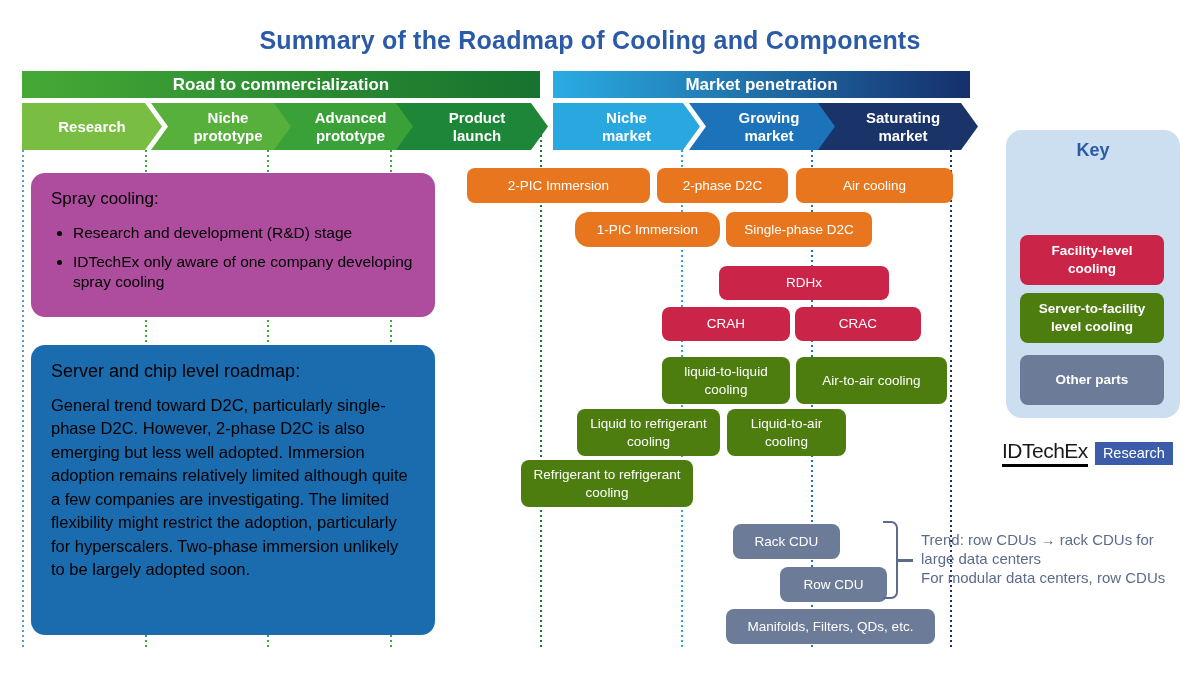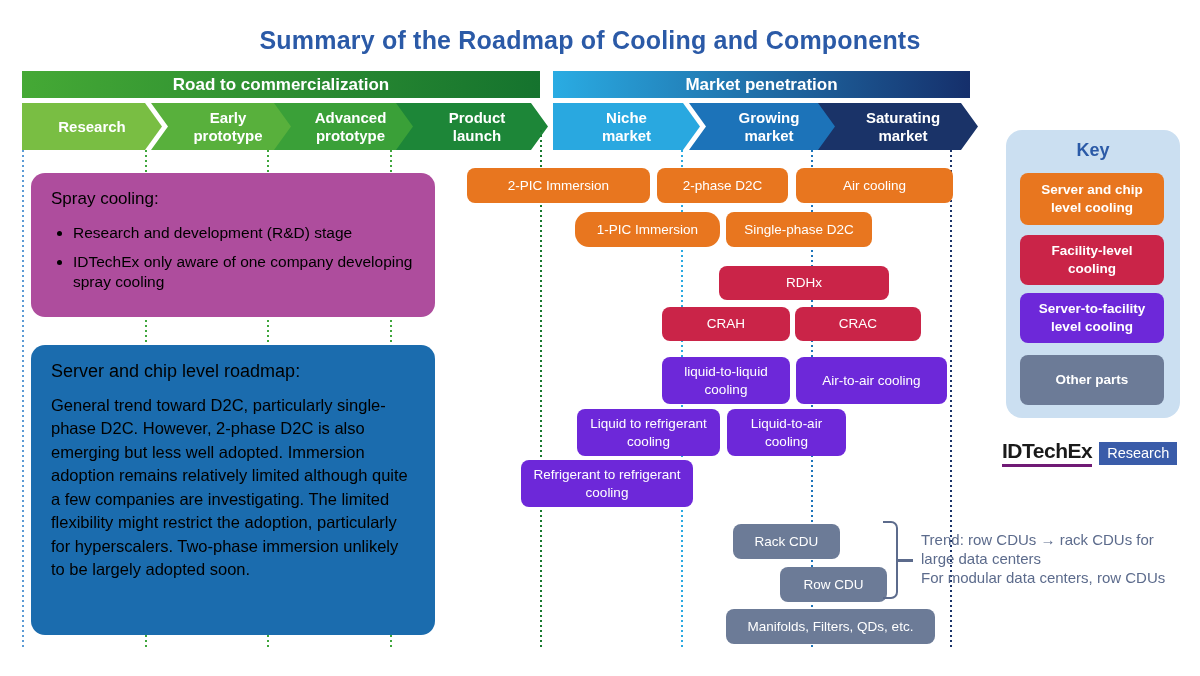--- a/index.html
+++ b/index.html
@@ -35,40 +35,40 @@
   .info h2{margin:0 0 10px 0;font-size:17px;font-weight:400;}
   .info-roadmap h2{font-size:18px;margin-bottom:12px;}
   .info ul{margin:14px 0 0 0;padding-left:22px;font-size:15.5px;line-height:1.3;}
   .info li{margin-bottom:9px;}
   .info p{margin:0;font-size:16.5px;line-height:1.42;}
   
   .box{position:absolute;border-radius:8px;color:#fff;display:flex;align-items:center;
     justify-content:center;text-align:center;font-size:13.5px;line-height:1.3;padding:2px 6px;box-sizing:border-box;}
   .cat-server{background:#E8761F}
   .cat-facility{background:#CA2448}
-  .cat-s2f{background:#6d28d9}
+  .cat-s2f{background:#4d7c0f}
   .cat-other{background:#6C7B97}
   
   .key-panel{position:absolute;left:1006px;top:130px;width:174px;height:288px;
     background:#CBDFF1;border-radius:16px;}
   .key-title{position:absolute;top:10px;left:0;width:100%;text-align:center;
     font-size:18px;font-weight:700;color:#2B5AA7;margin:0;}
   .key-item{left:1020px;width:144px;font-weight:700;font-size:13.5px;}
   
   .bracket{position:absolute;left:883px;top:521px;width:15px;height:78px;
     border-top:2.5px solid #5C6B8C;border-right:2.5px solid #5C6B8C;border-bottom:2.5px solid #5C6B8C;
     border-radius:0 7px 7px 0;box-sizing:border-box;}
   .bracket-tick{position:absolute;left:898px;top:559px;width:15px;height:2.5px;background:#5C6B8C;}
   .trend{position:absolute;left:921px;top:531px;width:265px;color:#5C6B8C;
     font-size:15px;line-height:1.25;}
   .trend div{margin:0;}
   
   .logo{position:absolute;left:1002px;top:439px;display:flex;align-items:center;}
-  .logo-word{font-size:21px;font-weight:700;color:#1a1a1a;letter-spacing:-0.5px;
-    border-bottom:3px solid #701a75;padding-bottom:1px;}
+  .logo-word{font-size:21px;font-weight:400;color:#1a1a1a;letter-spacing:-0.5px;
+    border-bottom:3px solid #000000;padding-bottom:1px;}
   .logo-badge{margin-left:7px;background:#3A5CA9;color:#fff;font-size:14.5px;
     padding:3px 8px 4px 8px;}
 </style>
 </head>
 <body>
 
 <div class="canvas">
 
   <h1 class="title">Summary of the Roadmap of Cooling and Components</h1>
 
@@ -77,21 +77,21 @@
   </div>
   <div class="hbar hbar-market">
     <span>Market penetration</span>
   </div>
 
   <div class="stage-row">
     <div class="seg arrow-first g1" style="left:22px;width:140px;">
       <span class="wrap">Research</span>
       </div>
     <div class="seg arrow-mid g2" style="left:151px;width:134px;">
-      <span class="wrap">Early prototype</span>
+      <span class="wrap">Niche prototype</span>
       </div>
     <div class="seg arrow-mid g3" style="left:274px;width:133px;">
       <span class="wrap">Advanced prototype</span>
       </div>
     <div class="seg arrow-mid g4" style="left:396px;width:142px;">
       <span class="wrap">Product launch</span>
       </div>
     <div class="seg arrow-first m1" style="left:553px;width:147px;">
       <span class="wrap">Niche market</span>
       </div>
@@ -177,23 +177,20 @@
   <div class="bracket"></div>
   <div class="bracket-tick"></div>
   <div class="trend">
     <div>Trend: row CDUs → rack CDUs for large data centers</div>
     <div>For modular data centers, row CDUs</div>
   </div>
 
   <div class="key-panel">
     <h3 class="key-title">Key</h3>
   </div>
-  <div class="box key-item cat-server" style="top:173px;height:52px;">
-      <span>Server and chip level cooling</span>
-    </div>
   <div class="box key-item cat-facility" style="top:235px;height:50px;">
       <span>Facility-level cooling</span>
     </div>
   <div class="box key-item cat-s2f" style="top:293px;height:50px;">
       <span>Server-to-facility level cooling</span>
     </div>
   <div class="box key-item cat-other" style="top:355px;height:50px;">
       <span>Other parts</span>
     </div>
 

